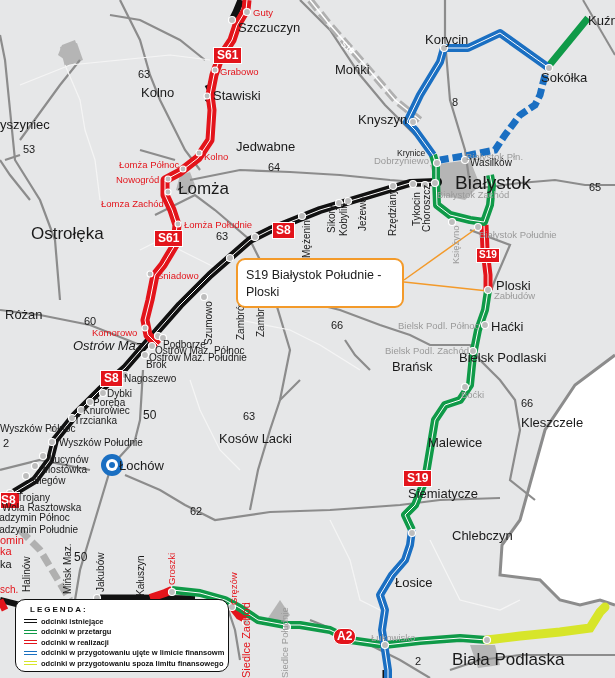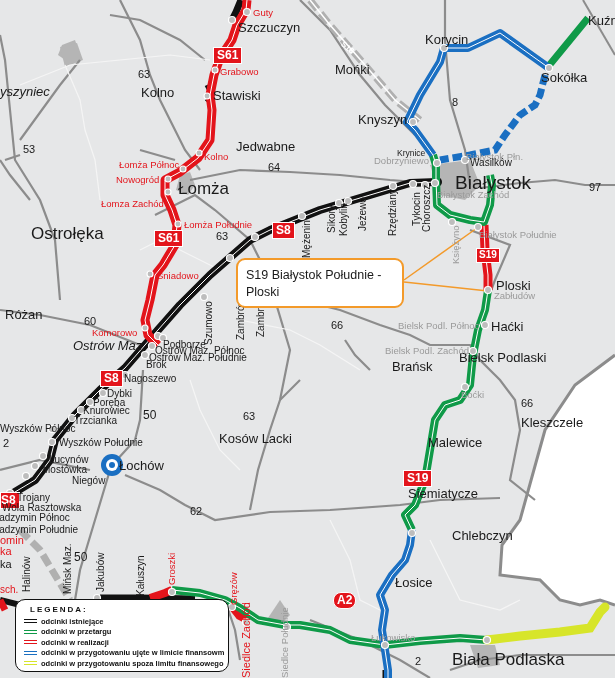--- a/index.html
+++ b/index.html
@@ -192,46 +192,46 @@
     </g>
   </svg>
 
   <div class="shield" style="left:213px;top:47px;">S61</div>
   <div class="shield" style="left:154px;top:230px;">S61</div>
   <div class="shield" style="left:272px;top:222px;">S8</div>
   <div class="shield" style="left:100px;top:370px;">S8</div>
   <div class="shield" style="left:0px;top:492px;padding-left:0;">S8</div>
   <div class="shield sm" style="left:476px;top:248px;">S19</div>
   <div class="shield" style="left:403px;top:470px;">S19</div>
-  <div class="shield" style="left:333px;top:592px;border-radius:8px;">A2</div>
+  <div class="shield" style="left:333px;top:628px;border-radius:8px;">A2</div>
   <div class="lbl" style="left:340px;top:44px;color:#fff;font-size:8px;font-weight:bold;transform:rotate(40deg);">S16</div>
 
   <div class="lbl road" style="left:138px;top:69px;">63</div>
   <div class="lbl road" style="left:23px;top:144px;">53</div>
   <div class="lbl road" style="left:268px;top:162px;">64</div>
   <div class="lbl road" style="left:452px;top:97px;">8</div>
-  <div class="lbl road" style="left:589px;top:182px;">97</div>
+  <div class="lbl road" style="left:589px;top:182px;">65</div>
   <div class="lbl road" style="left:216px;top:231px;">63</div>
   <div class="lbl road" style="left:84px;top:316px;">60</div>
   <div class="lbl road" style="left:331px;top:320px;">66</div>
   <div class="lbl road" style="left:521px;top:398px;">66</div>
   <div class="lbl road" style="left:143px;top:409px;font-size:12px;">50</div>
   <div class="lbl road" style="left:3px;top:438px;">2</div>
   <div class="lbl road" style="left:243px;top:411px;">63</div>
   <div class="lbl road" style="left:190px;top:506px;">62</div>
   <div class="lbl road" style="left:74px;top:551px;font-size:12px;">50</div>
   <div class="lbl road" style="left:415px;top:656px;">2</div>
 
   <div class="lbl city" style="left:238px;top:21px;">Szczuczyn</div>
   <div class="lbl city" style="left:141px;top:86px;">Kolno</div>
   <div class="lbl city" style="left:213px;top:89px;">Stawiski</div>
   <div class="lbl city" style="left:236px;top:140px;">Jedwabne</div>
   <div class="lbl city-lg" style="left:178px;top:180px;">Łomża</div>
   <div class="lbl city-lg" style="left:31px;top:225px;">Ostrołęka</div>
-  <div class="lbl city" style="left:0px;top:85px;font-style:italic;">yszyniec</div>
+  <div class="lbl city" style="left:0px;top:118px;">yszyniec</div>
   <div class="lbl city" style="left:5px;top:308px;">Różan</div>
   <div class="lbl city" style="left:73px;top:339px;font-style:italic;">Ostrów Maz.</div>
   <div class="lbl city" style="left:335px;top:63px;">Mońki</div>
   <div class="lbl city" style="left:425px;top:33px;text-align:center;">Korycin</div>
   <div class="lbl city" style="left:541px;top:71px;">Sokółka</div>
   <div class="lbl city" style="left:358px;top:113px;">Knyszyn</div>
   <div class="lbl city" style="left:588px;top:14px;">Kuźn</div>
   <div class="lbl city-xl" style="left:455px;top:173px;">Białystok</div>
   <div class="lbl city" style="left:496px;top:279px;">Ploski</div>
   <div class="lbl city" style="left:491px;top:320px;">Haćki</div>
@@ -278,21 +278,21 @@
   <div class="lbl node-blk" style="left:146px;top:360px;">Brok</div>
   <div class="lbl node-blk" style="left:124px;top:374px;">Nagoszewo</div>
   <div class="lbl node-blk" style="left:107px;top:389px;">Dybki</div>
   <div class="lbl node-blk" style="left:93px;top:398px;">Poręba</div>
   <div class="lbl node-blk" style="left:83px;top:406px;">Knurowiec</div>
   <div class="lbl node-blk" style="left:74px;top:416px;">Trzcianka</div>
   <div class="lbl node-blk" style="left:0px;top:424px;">Wyszków Północ</div>
   <div class="lbl node-blk" style="left:59px;top:438px;">Wyszków Południe</div>
   <div class="lbl node-blk" style="left:49px;top:455px;">Lucynów</div>
   <div class="lbl node-blk" style="left:42px;top:465px;">Mostówka</div>
-  <div class="lbl node-blk" style="left:32px;top:476px;margin-left:40px;">Niegów</div>
+  <div class="lbl node-blk" style="left:32px;top:476px;">Niegów</div>
   <div class="lbl node-blk" style="left:17px;top:493px;">Trojany</div>
   <div class="lbl node-blk" style="left:2px;top:503px;">Wola Rasztowska</div>
   <div class="lbl node-blk" style="left:-8px;top:513px;">Radzymin Północ</div>
   <div class="lbl node-blk" style="left:-8px;top:525px;">Radzymin Południe</div>
 
   <div class="lbl node-gray" style="left:434px;top:152px;padding-left:32px;">Białystok Płn.</div>
   <div class="lbl node-gray" style="left:374px;top:156px;">Dobrzyniewo</div>
   <div class="lbl node-gray" style="left:437px;top:190px;">Białystok Zachód</div>
   <div class="lbl node-gray vert" style="left:451px;top:264px;">Księżyno</div>
   <div class="lbl node-gray" style="left:479px;top:230px;">Białystok Południe</div>

